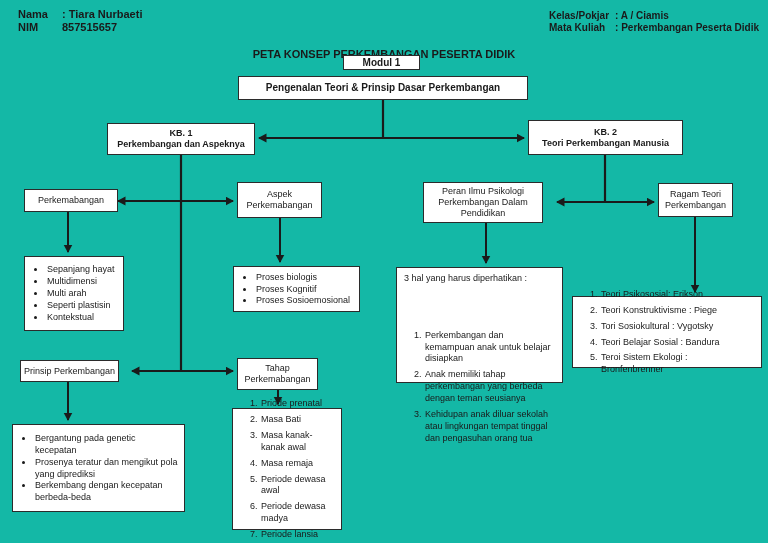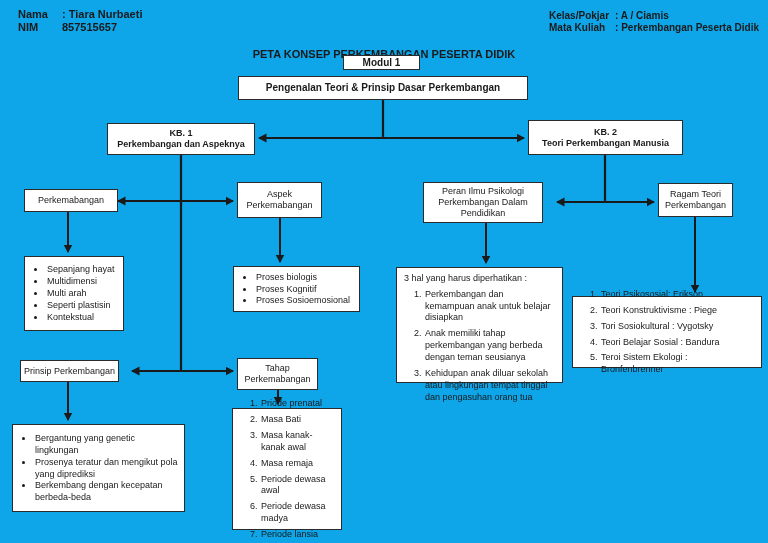--- a/index.html
+++ b/index.html
@@ -1,17 +1,17 @@
 <!DOCTYPE html>
 <html><head>
 <meta charset="utf-8">
 <style>
   html,body{margin:0;padding:0;background:#ffffff;}
   body{font-family:"Liberation Sans",sans-serif;color:#1a1a1a;}
-  #canvas{position:relative;width:768px;height:543px;background:#0ea5e9;overflow:hidden;}
+  #canvas{position:relative;width:768px;height:543px;background:#14b8a6;overflow:hidden;}
   #connectors{position:absolute;left:0;top:0;width:768px;height:543px;z-index:0;}
   .box{position:absolute;background:#ffffff;border:1.6px solid #2b2b2b;box-sizing:border-box;z-index:1;}
   .center{display:flex;flex-direction:column;align-items:center;justify-content:center;text-align:center;}
   .bold{font-weight:bold;}
   .fs9{font-size:9px;line-height:1.2;}
   .fs10{font-size:10px;line-height:1.2;}
   .hdr{position:absolute;font-weight:bold;z-index:1;}
   .hdr-grid{display:grid;grid-template-columns:auto auto;column-gap:14px;row-gap:1px;}
   .hdr-grid-r{display:grid;grid-template-columns:auto auto;column-gap:6px;row-gap:1px;}
   #page-title{position:absolute;left:0;right:0;top:48px;text-align:center;font-weight:bold;font-size:11px;z-index:1;}
@@ -117,42 +117,42 @@
   </div>
 
   <div class="box listbox" style="left:233px;top:266px;width:127px;height:46px;">
     <ul class="blist">
       <li>Proses biologis</li>
       <li>Proses Kognitif</li>
       <li>Proses Sosioemosional</li>
     </ul>
   </div>
 
-  <div class="box listbox" style="left:396px;top:267px;width:167px;height:116px;justify-content:flex-start;">
+  <div class="box listbox" style="left:396px;top:267px;width:167px;height:116px;justify-content:flex-start;gap:41px;">
     <p class="tiga-hdr">3 hal yang harus diperhatikan :</p>
     <ol class="nlist">
       <li>Perkembangan dan kemampuan anak untuk belajar disiapkan</li>
       <li>Anak memiliki tahap perkembangan yang berbeda dengan teman seusianya</li>
       <li>Kehidupan anak diluar sekolah atau lingkungan tempat tinggal dan pengasuhan orang tua</li>
     </ol>
   </div>
 
   <div class="box listbox" style="left:572px;top:296px;width:190px;height:72px;">
     <ol class="nlist">
       <li>Teori Psikososial: Erikson</li>
       <li>Teori Konstruktivisme : Piege</li>
       <li>Tori Sosiokultural : Vygotsky</li>
       <li>Teori Belajar Sosial : Bandura</li>
       <li>Teroi Sistem Ekologi : Bronfenbrenner</li>
     </ol>
   </div>
 
   <div class="box listbox" style="left:12px;top:424px;width:173px;height:88px;">
     <ul class="blist">
-      <li>Bergantung yang genetic lingkungan</li>
+      <li>Bergantung pada genetic kecepatan</li>
       <li>Prosenya teratur dan mengikut pola yang diprediksi</li>
       <li>Berkembang dengan kecepatan berbeda-beda</li>
     </ul>
   </div>
 
   <div class="box listbox" style="left:232px;top:408px;width:110px;height:122px;">
     <ol class="nlist">
       <li>Priode prenatal</li>
       <li>Masa Bati</li>
       <li>Masa kanak-kanak awal</li>

